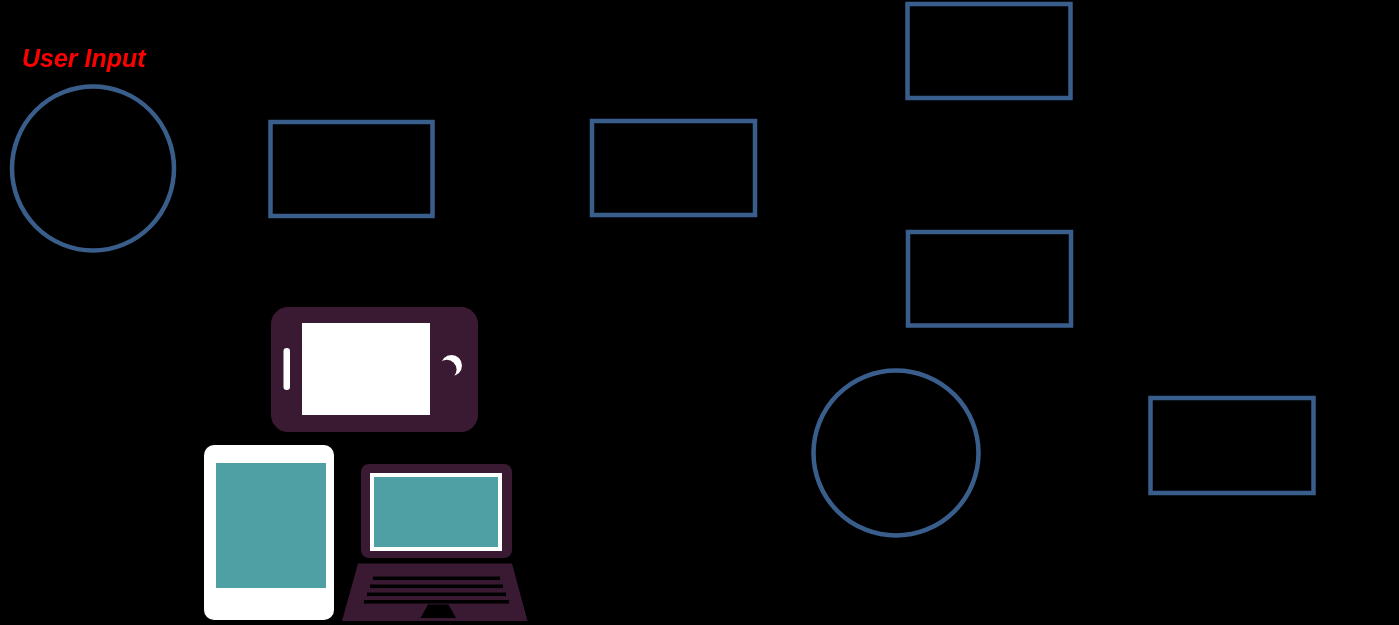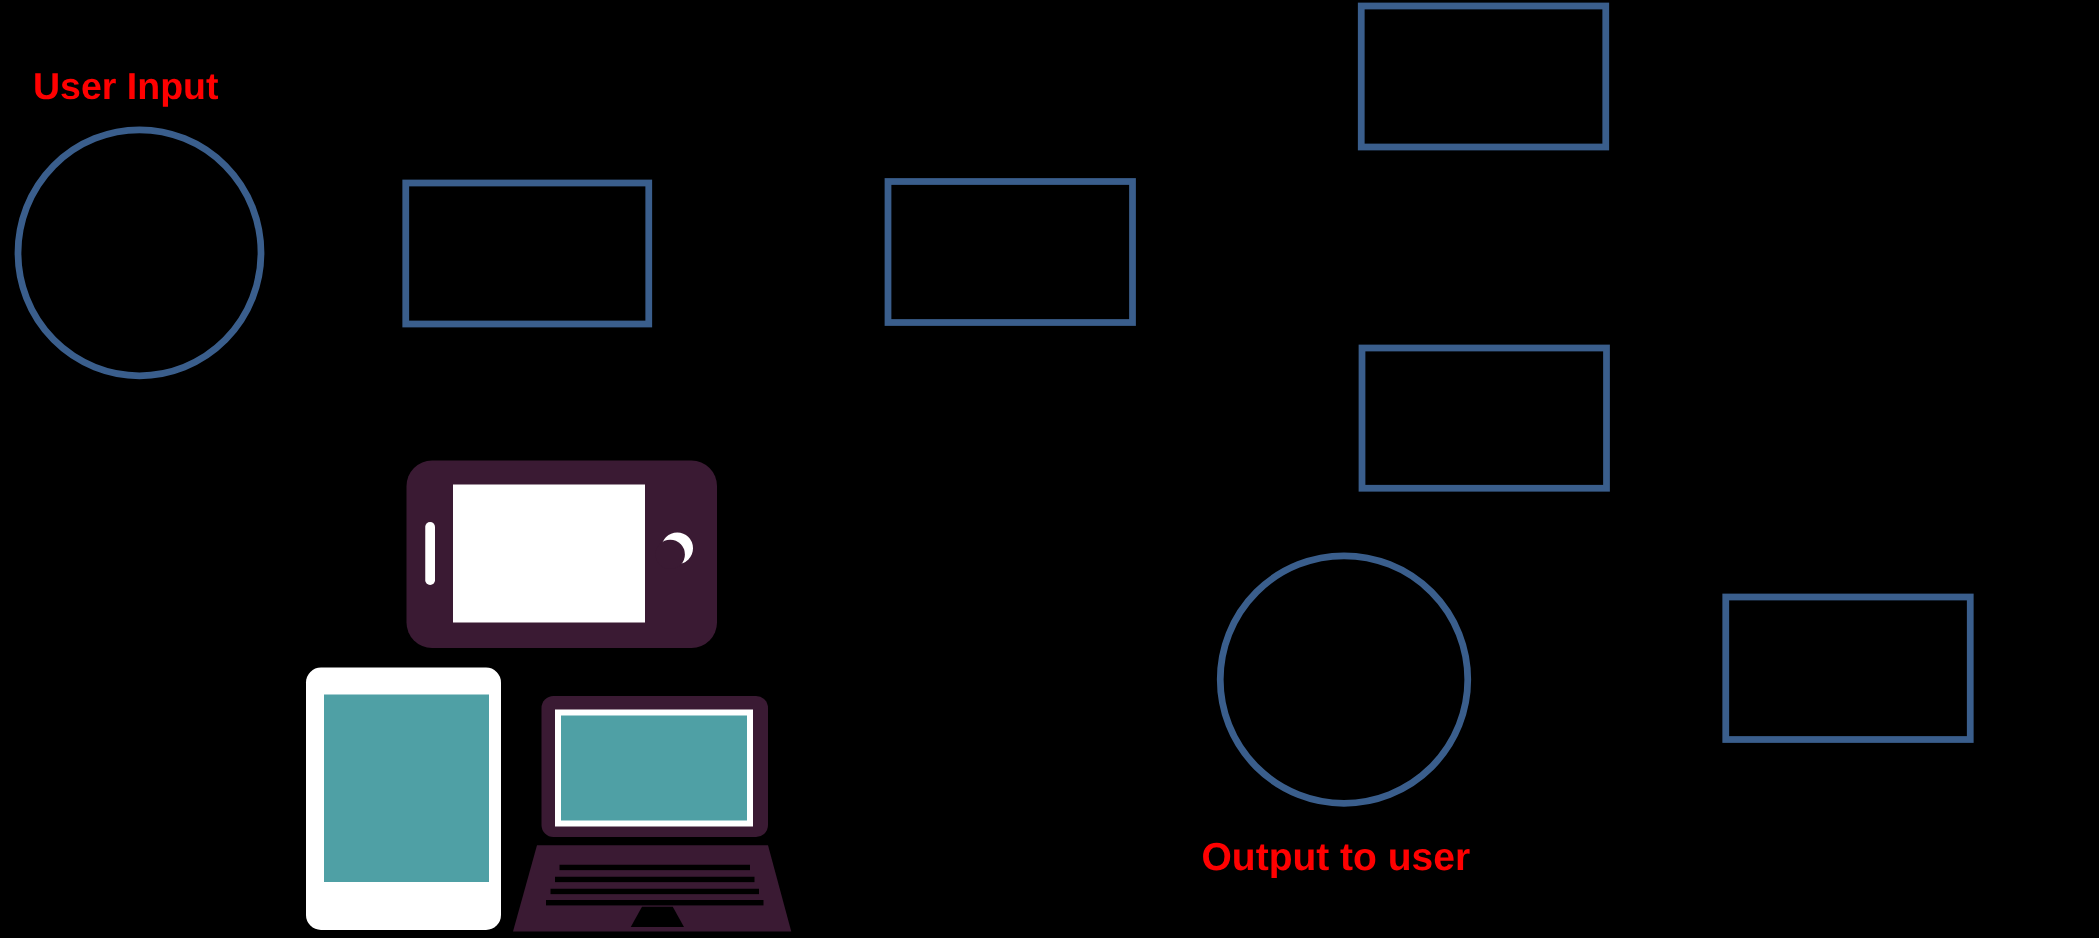--- a/index.html
+++ b/index.html
@@ -7,20 +7,21 @@
     padding: 0;
     background: #000000;
   }
   #page {
     position: relative;
     width: 1399px;
     height: 625px;
     background: #000000;
     overflow: hidden;
     font-family: "Liberation Sans", sans-serif;
+    font-style: italic;
   }
   #diagram-svg {
     position: absolute;
     left: 0;
     top: 0;
   }
   .flow-label {
     position: absolute;
     color: #ff0000;
     font-weight: bold;
@@ -81,15 +82,14 @@
       <rect x="373" y="576.5" width="127" height="3.6" fill="#000000"></rect>
       <rect x="370" y="584.5" width="133" height="3.6" fill="#000000"></rect>
       <rect x="367" y="592.5" width="139" height="3.6" fill="#000000"></rect>
       <rect x="364" y="600" width="145" height="3.6" fill="#000000"></rect>
       <polygon points="428,604.5 448.5,604.5 456,618 420.5,618" fill="#000000"></polygon>
     </g>
   </svg>
 
   <div id="user-input-label" class="flow-label">User Input</div>
 
-  <div id="output-label" class="flow-label">Output to user</div>
 
 </div>
 
 </body></html>

